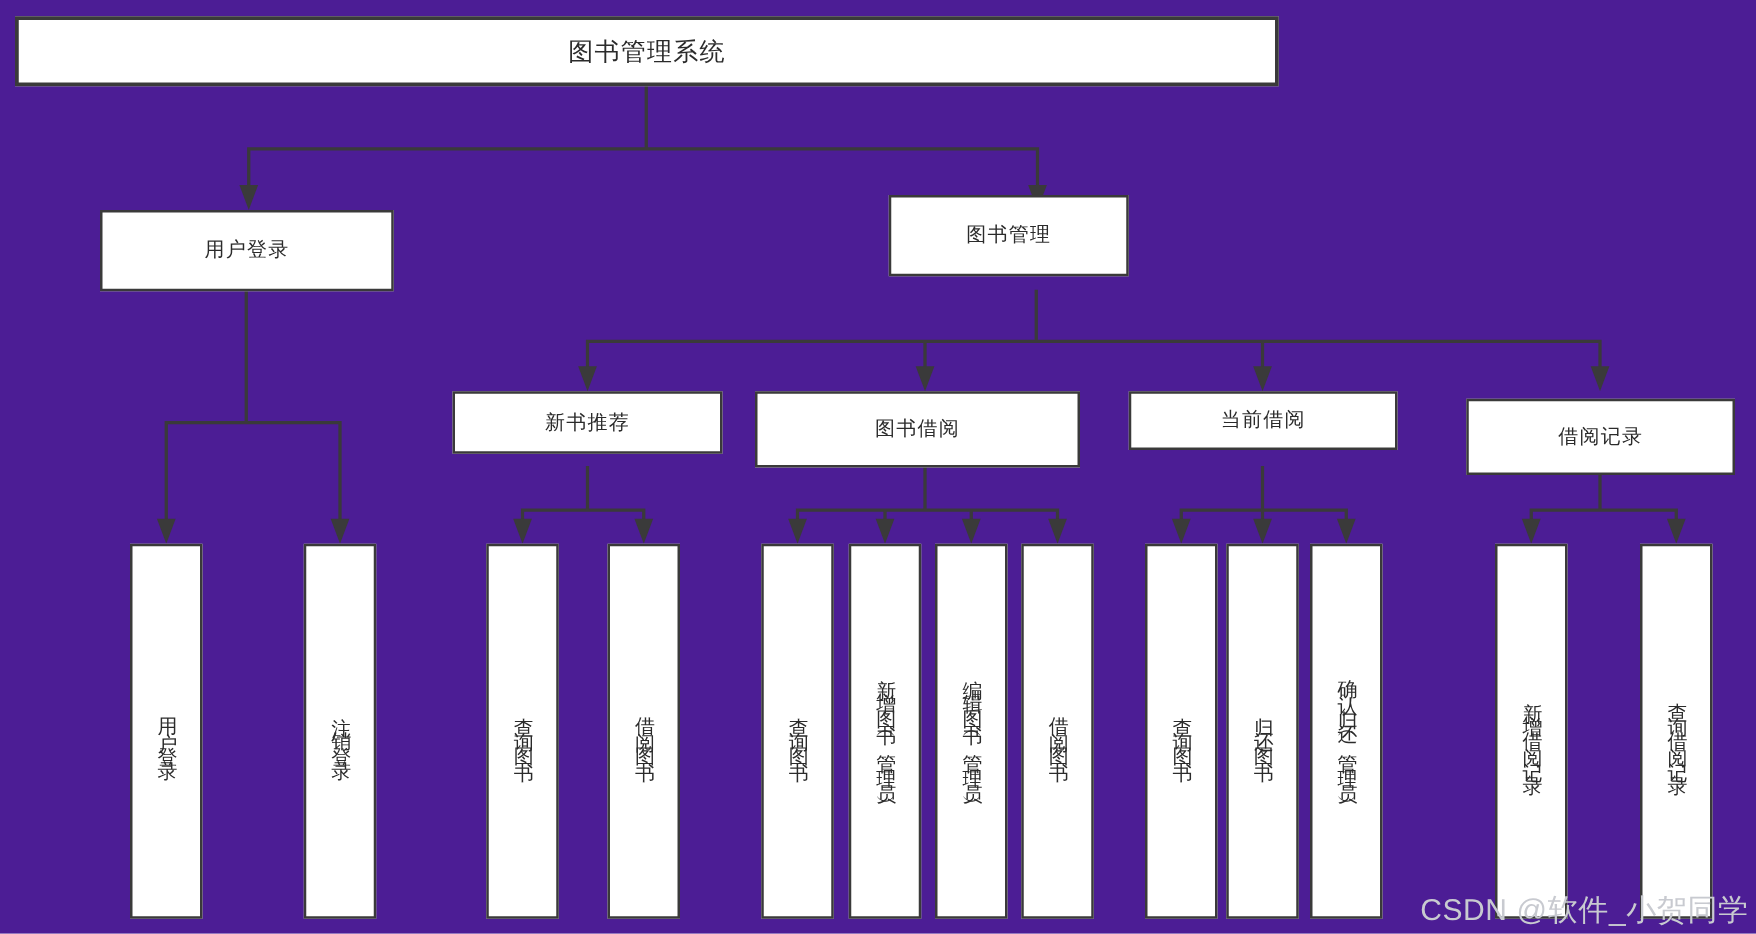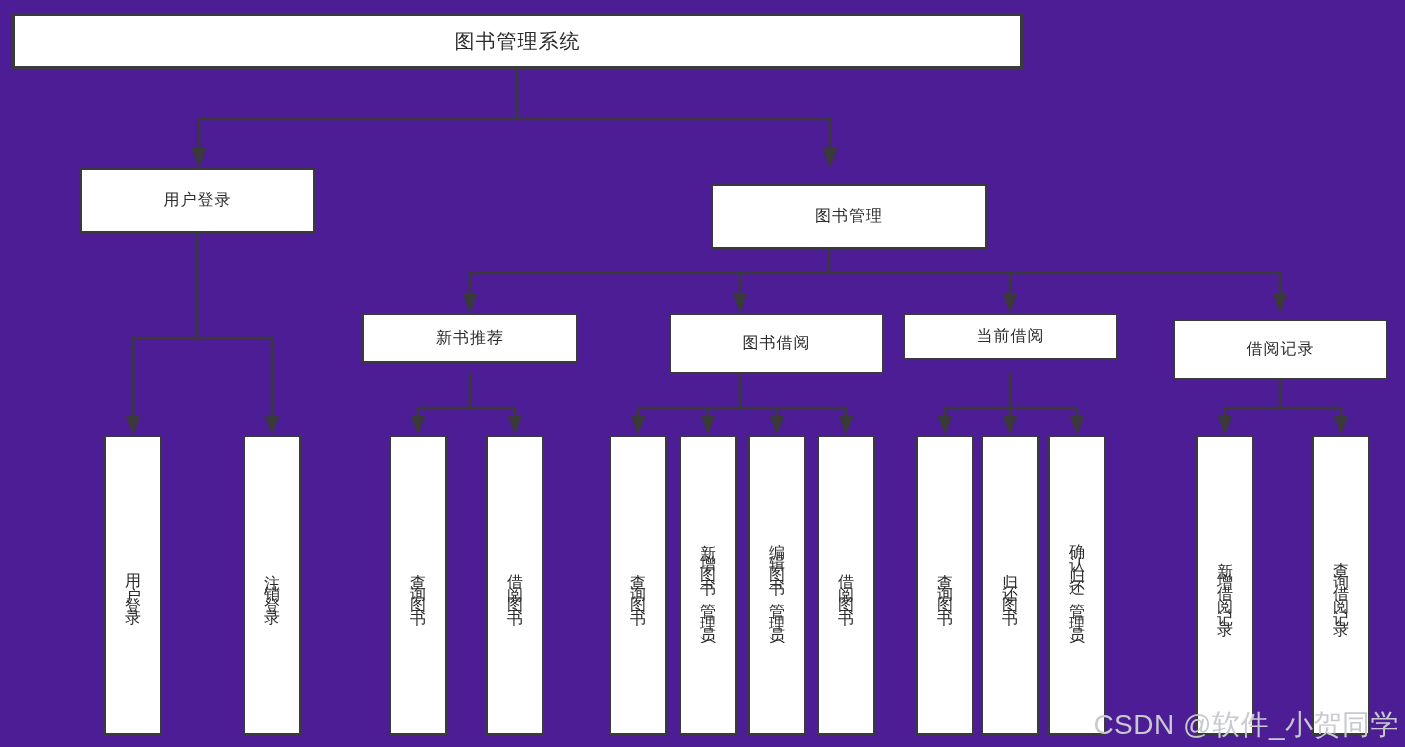--- a/index.html
+++ b/index.html
@@ -45,21 +45,21 @@
     writing-mode:vertical-rl;
     text-orientation:mixed;
     letter-spacing:12px;
     line-height:1;
     white-space:nowrap;
   }
   .watermark{
     position:absolute;
     right:6px;
     bottom:3px;
-    font-size:28px;
+    font-size:24px;
     letter-spacing:0.5px;
     color:#c8cad0;
     user-select:none;
     margin-top:26px;
   }
 </style>
 </head>
 <body>
 
 <div class="canvas">
@@ -107,28 +107,28 @@
     </g>
   </svg>
 
   <div class="box root" style="left:12px;top:13px;width:1011px;height:56px">
     <span>图书管理系统</span>
   </div>
 
   <div class="box" style="left:80px;top:168px;width:235px;height:65px">
     <span>用户登录</span>
   </div>
-  <div class="box" style="left:711px;top:184px;width:276px;height:65px">
+  <div class="box" style="left:711px;top:156px;width:192px;height:65px">
     <span>图书管理</span>
   </div>
 
   <div class="box" style="left:362px;top:313px;width:216px;height:50px">
     <span>新书推荐</span>
   </div>
-  <div class="box" style="left:669px;top:313px;width:215px;height:61px">
+  <div class="box" style="left:604px;top:313px;width:260px;height:61px">
     <span>图书借阅</span>
   </div>
   <div class="box" style="left:903px;top:313px;width:215px;height:47px">
     <span>当前借阅</span>
   </div>
   <div class="box" style="left:1173px;top:319px;width:215px;height:61px">
     <span>借阅记录</span>
   </div>
 
   <div class="box tall" style="left:104px;top:435px">

